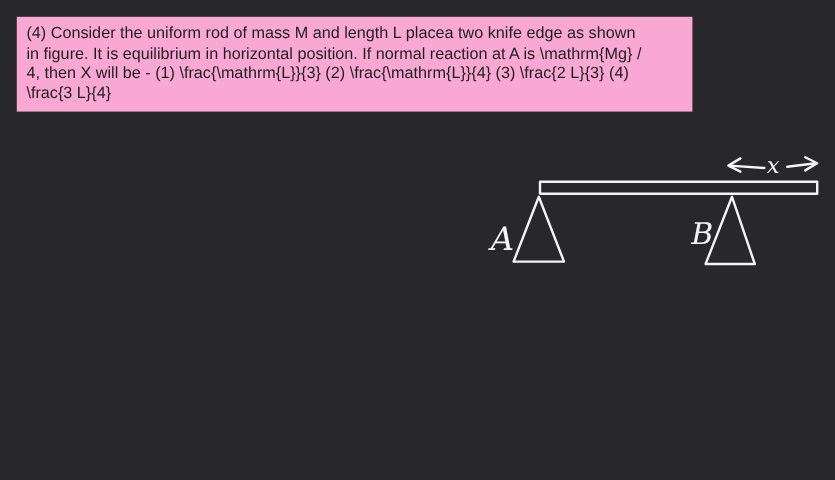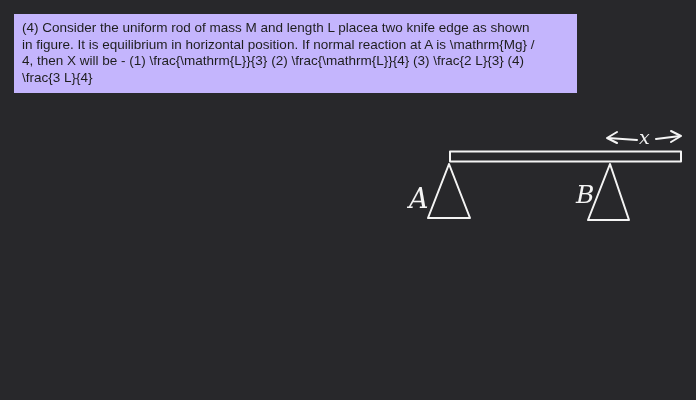--- a/index.html
+++ b/index.html
@@ -9,21 +9,21 @@
     background: #28282b;
     position: relative;
     overflow: hidden;
     font-family: "Liberation Sans", sans-serif;
   }
   .question-box {
     position: absolute;
     left: 14px;
     top: 14px;
     width: 547px;
-    background: #c4b5fd;
+    background: #f9a8d4;
     color: #1e1e1e;
     font-size: 13.5px;
     line-height: 16.5px;
     padding: 6px 8px 7px 8px;
   }
   .question-line { white-space: nowrap; }
   .diagram-svg {
     position: absolute;
     left: 0;
     top: 0;

